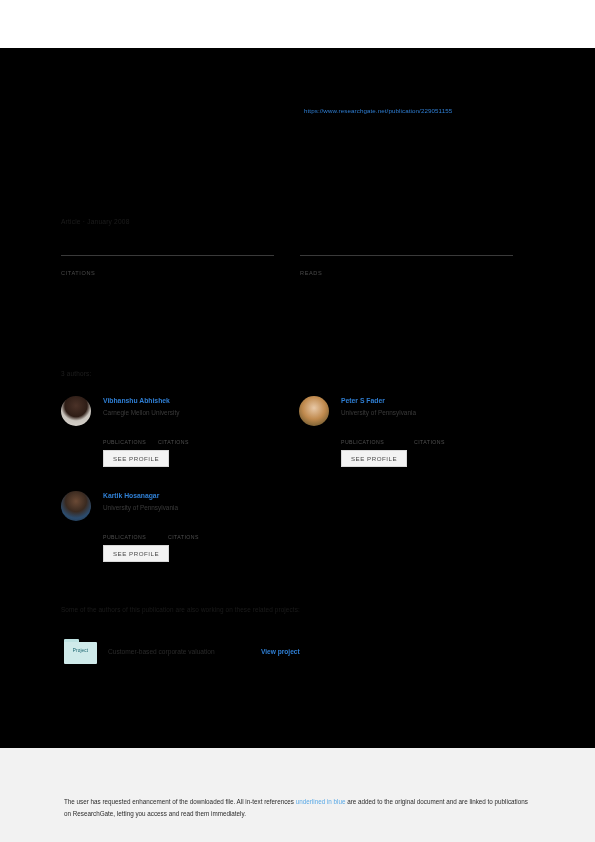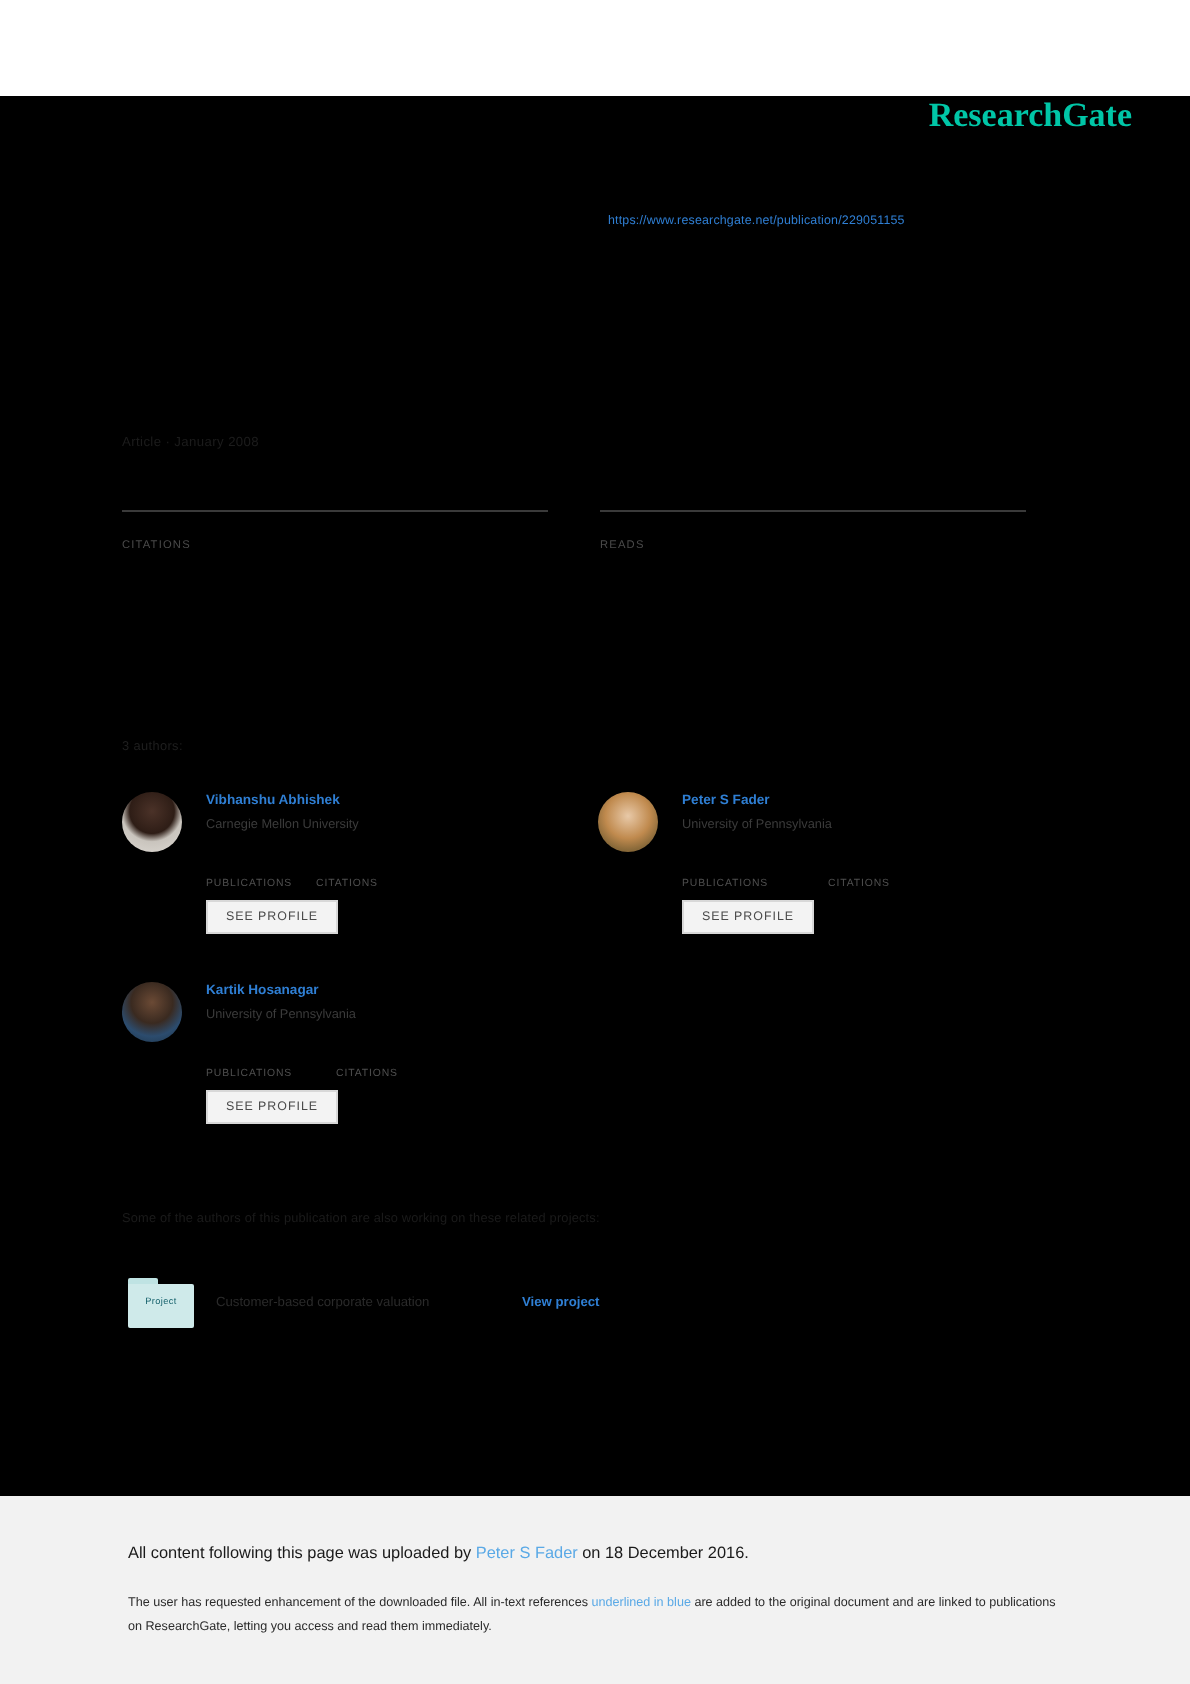--- a/index.html
+++ b/index.html
@@ -279,21 +279,20 @@
     color: #5aa9e6;
   }
 </style>
 </head>
 <body>
 
 <div class="top-strip"></div>
 
 <div class="dark-region">
 
-  <div class="logo">ResearchGate</div>
 
   <div class="pub-url">https://www.researchgate.net/publication/229051155</div>
 
   <div class="article-meta">Article · January 2008</div>
 
   <div class="stats-row">
     <div class="stat-col left">
       <div class="stat-rule"></div>
       <div class="stat-value"></div>
       <div class="stat-label">CITATIONS</div>
@@ -366,19 +365,16 @@
       <div class="folder-body"></div>
       <div class="folder-label">Project</div>
     </div>
     <div class="project-title">Customer-based corporate valuation</div>
     <div class="project-link">View project</div>
   </div>
 
 </div>
 
 <div class="footer">
-  <div class="footer-upload">
-    <span>All content following this page was uploaded by </span><span class="uploader">Peter S Fader</span><span> on 18 December 2016.</span>
-  </div>
   <div class="footer-note">
     <span>The user has requested enhancement of the downloaded file. All in-text references </span><span class="blue">underlined in blue</span><span> are added to the original document and are linked to publications on ResearchGate, letting you access and read them immediately.</span>
   </div>
 </div>
 
 </body></html>

